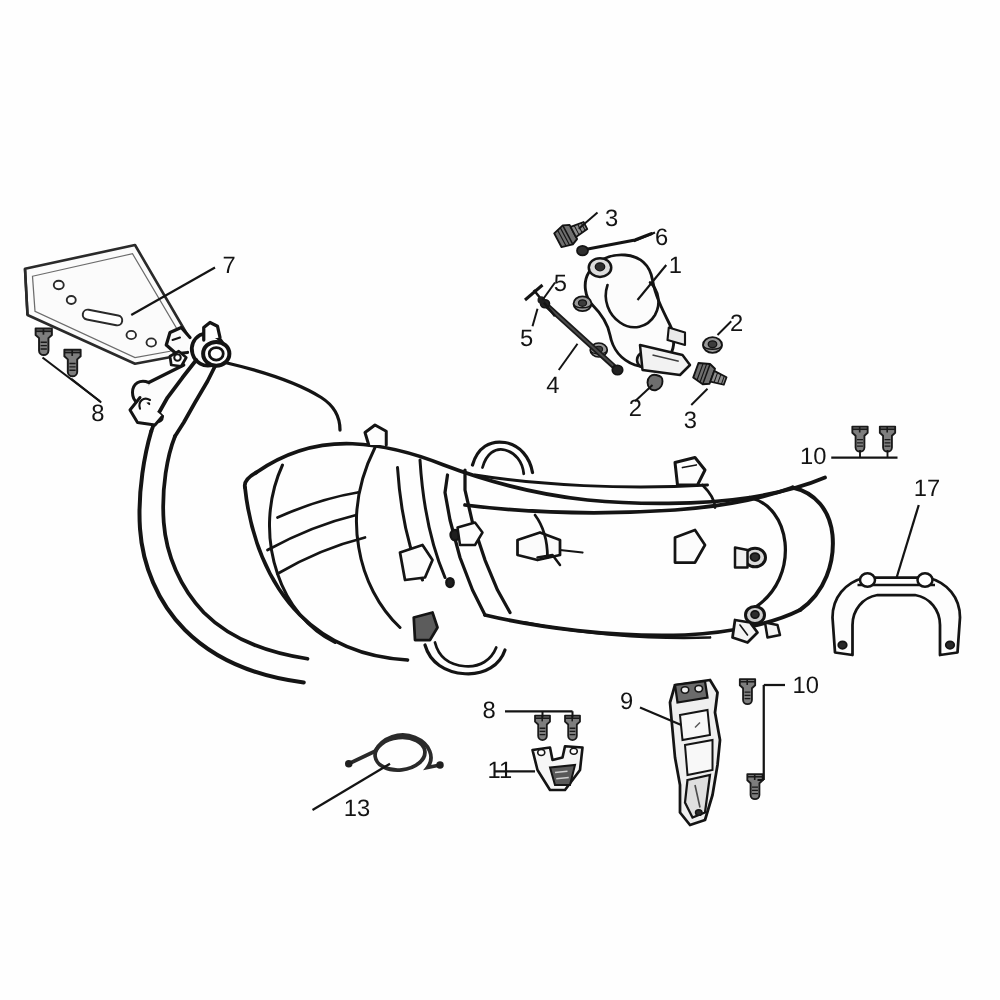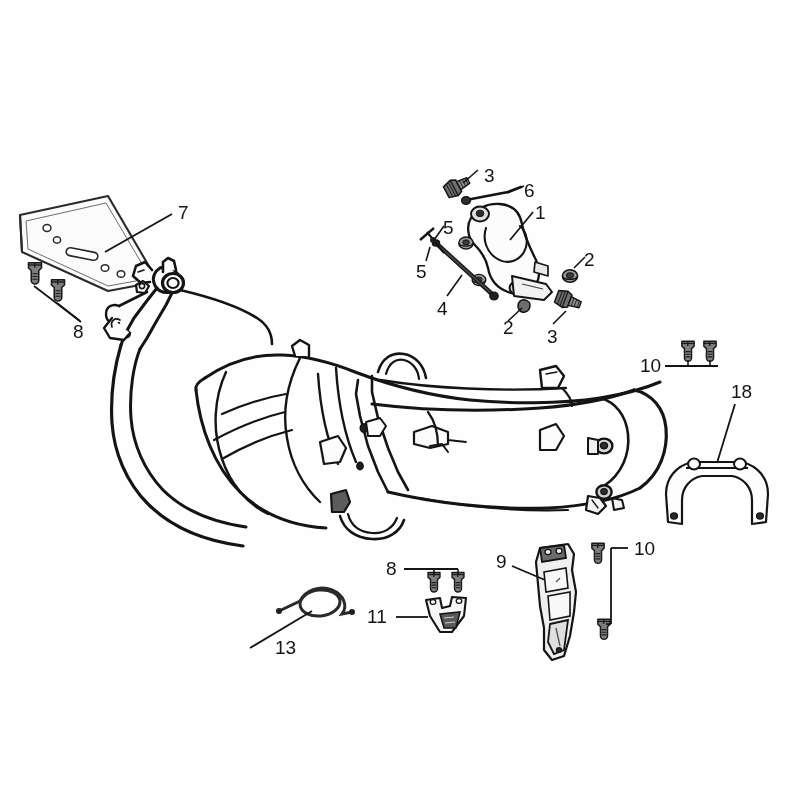--- a/index.html
+++ b/index.html
@@ -388,17 +388,17 @@
   <div class="callout" style="left:437px; top:299px;">4</div>
   <div class="callout" style="left:443px; top:218px;">5</div>
   <div class="callout" style="left:416px; top:262px;">5</div>
   <div class="callout" style="left:524px; top:181px;">6</div>
   <div class="callout" style="left:178px; top:203px;">7</div>
   <div class="callout" style="left:73px;  top:322px;">8</div>
   <div class="callout" style="left:386px; top:559px;">8</div>
   <div class="callout" style="left:496px; top:552px;">9</div>
   <div class="callout" style="left:640px; top:356px;">10</div>
   <div class="callout" style="left:634px; top:539px;">10</div>
-  <div class="callout" style="left:367px; top:607px;">11</div>
+  <div class="callout" style="left:390px; top:607px;">11</div>
   <div class="callout" style="left:227px; top:638px;margin-left:48px;">13</div>
-  <div class="callout" style="left:731px; top:382px;">18</div>
+  <div class="callout" style="left:731px; top:382px;">17</div>
 
 </div>
 
 </body></html>

